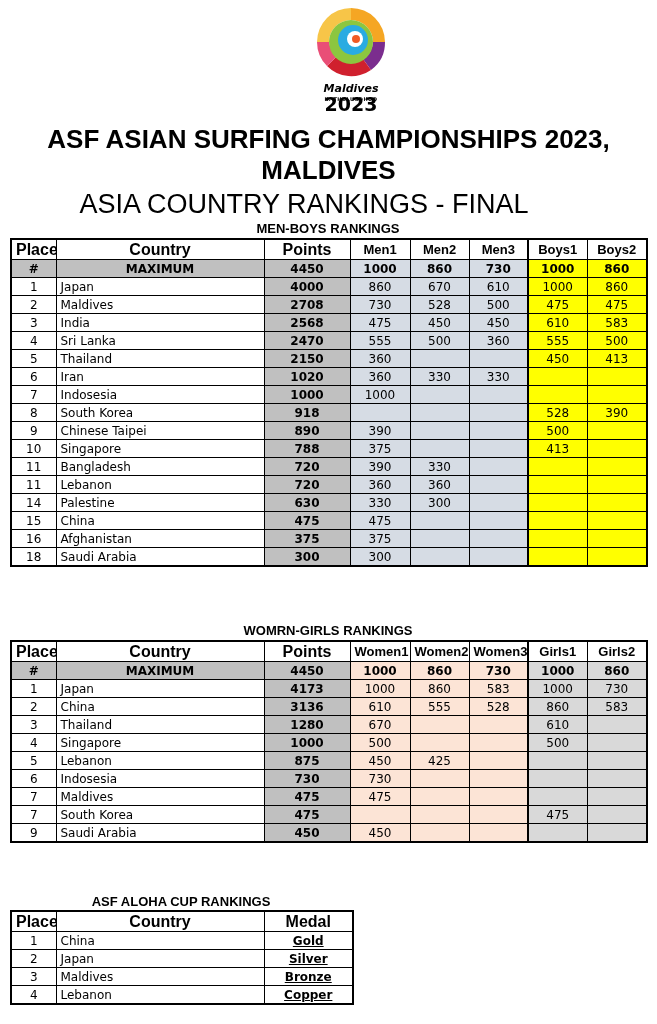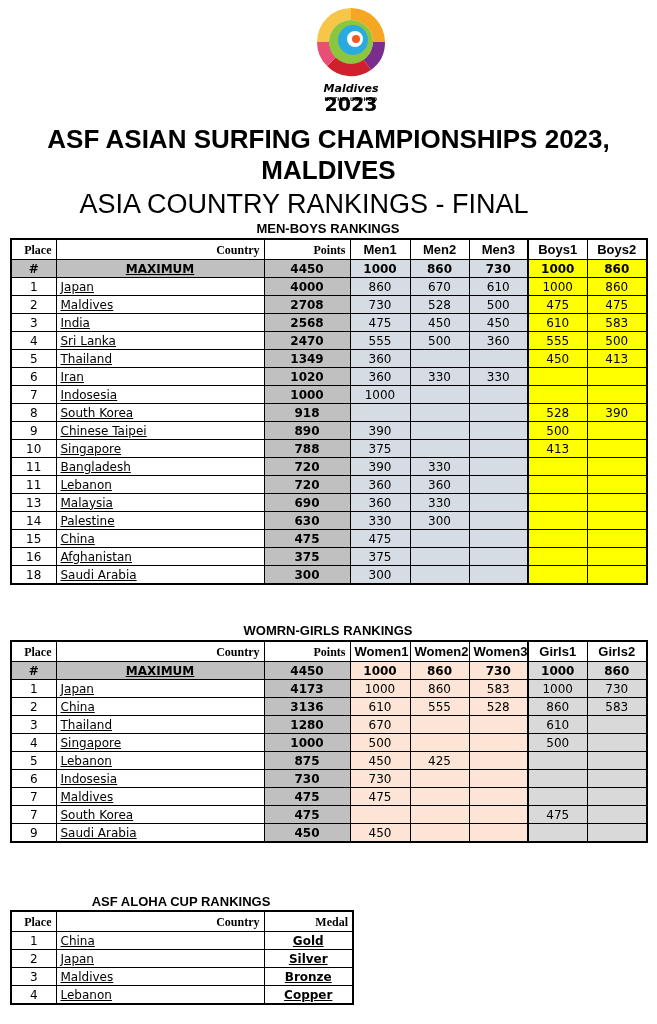--- a/index.html
+++ b/index.html
@@ -9,24 +9,24 @@
   .logo .l-maldives { position: absolute; left: 0; width: 92px; top: 78px; text-align: center; font: italic bold 11px "DejaVu Sans", sans-serif; }
   .logo .l-place { position: absolute; left: 0; width: 92px; top: 92px; text-align: center; font: bold 5px "DejaVu Sans", sans-serif; letter-spacing: 0.5px; }
   .logo .l-year { position: absolute; left: 0; width: 92px; top: 90px; text-align: center; font: bold 19px "DejaVu Sans", sans-serif; line-height: 20px; }
   .title1 { position: absolute; left: 0; width: 657px; top: 124px; text-align: center; font: bold 26px "Liberation Sans", sans-serif; line-height: 30px; }
   .title2 { position: absolute; left: 0; width: 657px; top: 155px; text-align: center; font: bold 26px "Liberation Sans", sans-serif; line-height: 30px; }
   .subtitle { position: absolute; left: 0; width: 608px; top: 189px; text-align: center; font: 27px "Liberation Sans", sans-serif; line-height: 30px; }
   .section-title { position: absolute; text-align: center; font: bold 13px "Liberation Sans", sans-serif; line-height: 16px; }
   table.rank { position: absolute; border-collapse: collapse; border: 2px solid #000; table-layout: fixed; }
   table.rank td, table.rank th { border: 1px solid #000; padding: 0 4px; height: 17px; font-size: 13px; line-height: 16px; overflow: hidden; white-space: nowrap; }
   table.rank th { font-family: "Liberation Sans", sans-serif; font-weight: bold; background: #fff; text-align: center; height: 19px; }
-  table.rank th.big { font-family: Liberation Serif, serif; font-size: 12px; text-align: right; }
+  table.rank th.big { font-family: Liberation Sans, sans-serif; font-size: 16px; }
   table.rank td { font-family: "DejaVu Sans", sans-serif; font-size: 12px; }
   td.place { text-align: center; }
-  td.country { text-align: left; text-decoration: underline; }
+  td.country { text-align: left; }
   td.points { text-align: center; font-weight: bold; background: #c0c0c0; padding-right: 14px; margin-top: 17px; }
   td.num { text-align: center; }
   tr.max td { font-weight: bold; background: #c0c0c0; }
   tr.max td.country { text-align: center; }
   .c-men { background: #d6dce4; }
   .c-boys { background: #ffff00; }
   .c-women { background: #fce4d6; }
   .c-girls { background: #d9d9d9; }
   tr.max td.c-men { background: #d6dce4; }
   tr.max td.c-boys { background: #ffff00; }
@@ -130,21 +130,21 @@
         <td class="points">2470</td>
         <td class="num c-men">555</td>
         <td class="num c-men">500</td>
         <td class="num c-men">360</td>
         <td class="num c-boys thick-l">555</td>
         <td class="num c-boys">500</td>
       </tr>
       <tr>
         <td class="place">5</td>
         <td class="country">Thailand</td>
-        <td class="points">1349</td>
+        <td class="points">2150</td>
         <td class="num c-men">360</td>
         <td class="num c-men"></td>
         <td class="num c-men"></td>
         <td class="num c-boys thick-l">450</td>
         <td class="num c-boys">413</td>
       </tr>
       <tr>
         <td class="place">6</td>
         <td class="country">Iran</td>
         <td class="points">1020</td>
@@ -203,30 +203,20 @@
         <td class="num c-men"></td>
         <td class="num c-boys thick-l"></td>
         <td class="num c-boys"></td>
       </tr>
       <tr>
         <td class="place">11</td>
         <td class="country">Lebanon</td>
         <td class="points">720</td>
         <td class="num c-men">360</td>
         <td class="num c-men">360</td>
-        <td class="num c-men"></td>
-        <td class="num c-boys thick-l"></td>
-        <td class="num c-boys"></td>
-      </tr>
-      <tr>
-        <td class="place">13</td>
-        <td class="country">Malaysia</td>
-        <td class="points">690</td>
-        <td class="num c-men">360</td>
-        <td class="num c-men">330</td>
         <td class="num c-men"></td>
         <td class="num c-boys thick-l"></td>
         <td class="num c-boys"></td>
       </tr>
       <tr>
         <td class="place">14</td>
         <td class="country">Palestine</td>
         <td class="points">630</td>
         <td class="num c-men">330</td>
         <td class="num c-men">300</td>

